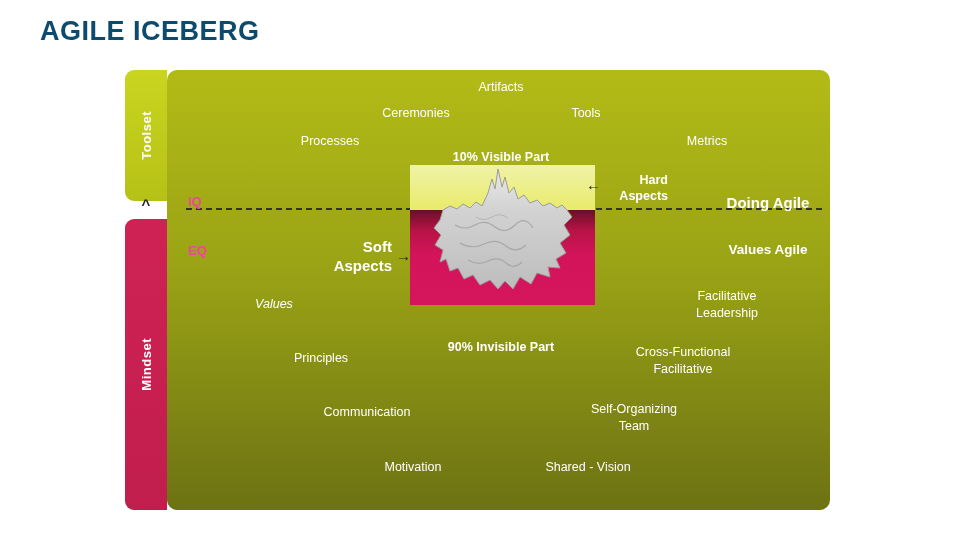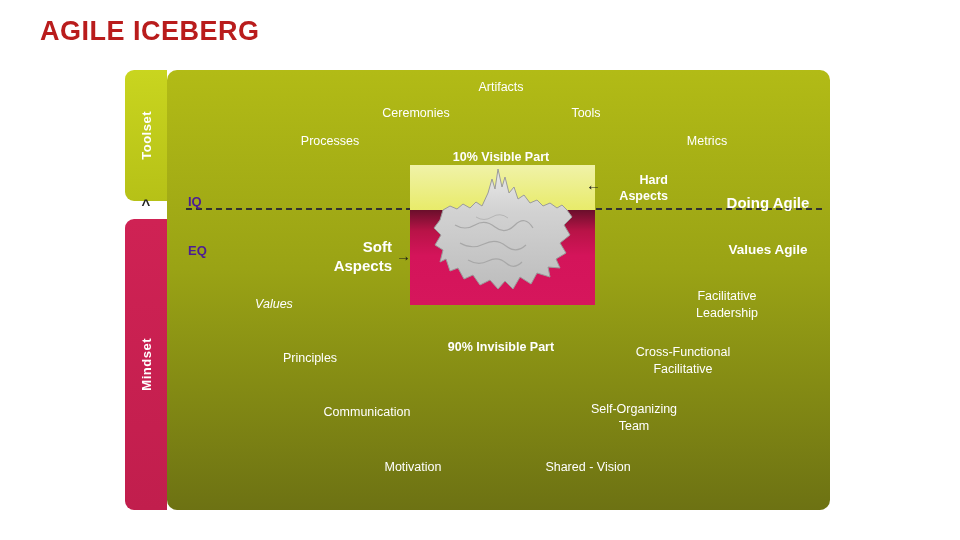--- a/index.html
+++ b/index.html
@@ -2,21 +2,21 @@
 <html><head>
 <meta charset="utf-8">
 <style>
   html,body { margin:0; padding:0; background:#ffffff; }
   .canvas {
     position:relative; width:960px; height:540px; background:#ffffff;
     font-family:"Liberation Sans", sans-serif; overflow:hidden;
   }
   .title {
     position:absolute; left:40px; top:16px; font-size:27px; font-weight:bold;
-    color:#b91c1c; letter-spacing:0.5px;
+    color:#0c4a6e; letter-spacing:0.5px;
   }
   
   .tab {
     position:absolute; left:125px; width:42px; border-radius:9px 0 0 9px;
     display:flex; align-items:center; justify-content:center;
   }
   .tab-toolset { top:70px; height:131px; background:linear-gradient(180deg,#c9d51f,#b6c117); }
   .tab-mindset { top:219px; height:291px; background:linear-gradient(180deg,#cf2254,#c11e4d); }
   .tab-label {
     writing-mode:vertical-rl; transform:rotate(180deg);
@@ -44,21 +44,21 @@
   .ice-sea {
     position:absolute; left:0; top:45px; width:185px; height:95px;
     background:linear-gradient(180deg,#6a0f2b 0%, #b81347 22%, #d4145a 48%, #d6165c 100%);
   }
   .ice-svg { position:absolute; left:0; top:0; }
   
   .lbl {
     position:absolute; color:#ffffff; font-size:12.5px; white-space:nowrap;
     transform:translateX(-50%); z-index:4;
   }
-  .lbl-left { position:absolute; color:#4c1d95; font-size:13px; white-space:nowrap; z-index:4; }
+  .lbl-left { position:absolute; color:#ec4899; font-size:13px; white-space:nowrap; z-index:4; }
   .lbl2 {
     position:absolute; color:#ffffff; font-size:12.5px; text-align:center;
     transform:translateX(-50%); line-height:17px; z-index:4;
   }
   .bold { font-weight:bold;margin-top:16px; }
   .hard-aspects {
     position:absolute; left:610px; top:172px; width:58px; color:#ffffff;
     font-size:12.5px; font-weight:bold; line-height:16px; text-align:right; z-index:4;
   }
   .soft-aspects {
@@ -124,21 +124,21 @@
   <div class="hard-aspects">Hard Aspects</div>
 
   <div class="lbl-left bold" style="left:188px; top:227px;">EQ</div>
   <div class="lbl bold being" style="left:768px; top:226px;">Values Agile</div>
 
   <div class="soft-aspects">Soft Aspects</div>
   <span class="arrow" style="left:396px; top:247px;">→</span>
 
   <div class="lbl" style="left:274px; top:297px;font-style:italic;">Values</div>
   <div class="lbl bold" style="left:501px; top:324px;">90% Invisible Part</div>
-  <div class="lbl" style="left:310px; top:351px;">Principles</div>
+  <div class="lbl" style="left:321px; top:351px;">Principles</div>
   <div class="lbl" style="left:367px; top:405px;">Communication</div>
   <div class="lbl" style="left:413px; top:460px;">Motivation</div>
   <div class="lbl" style="left:588px; top:460px;">Shared - Vision</div>
 
   <div class="lbl2" style="left:727px; top:288px; width:100px;">Facilitative Leadership</div>
   <div class="lbl2" style="left:683px; top:344px; width:125px;">Cross-Functional Facilitative</div>
   <div class="lbl2" style="left:634px; top:401px; width:110px;">Self-Organizing Team</div>
 
 </div>
 

